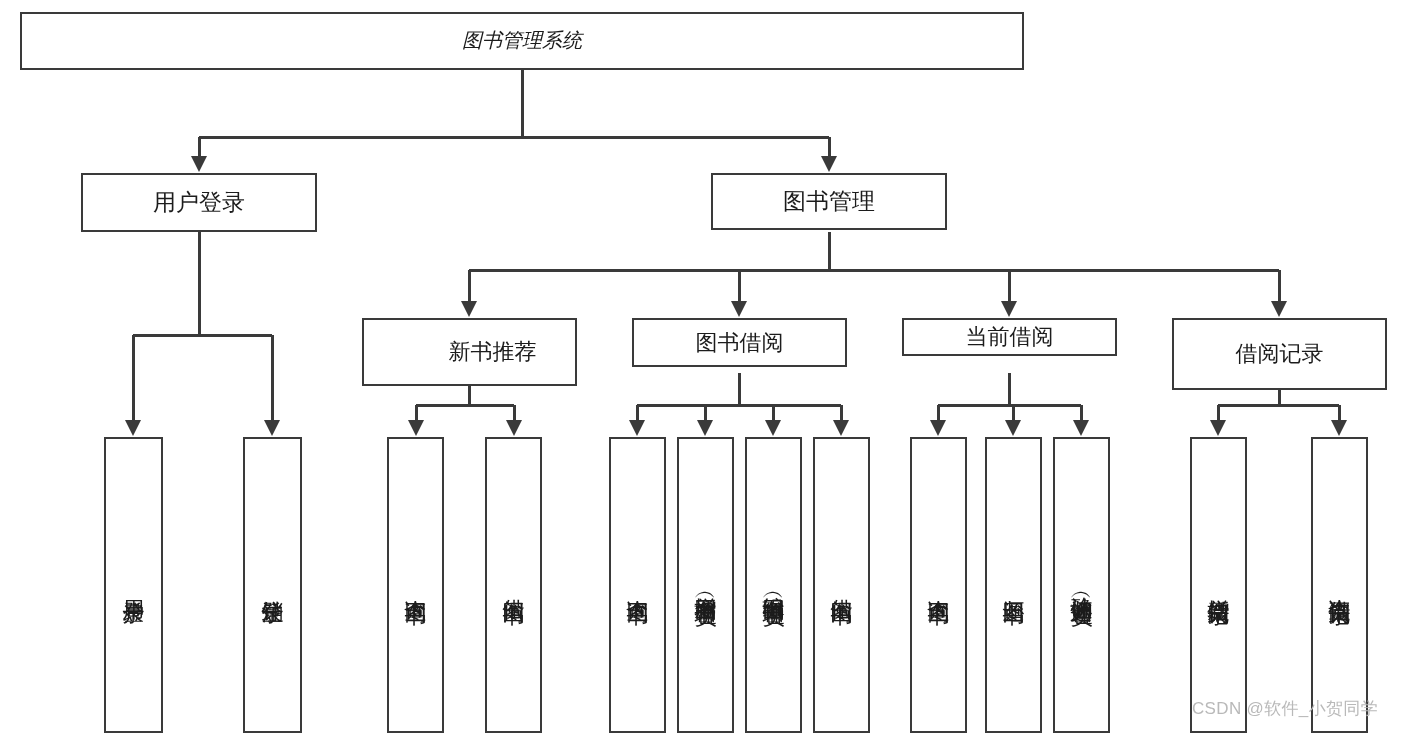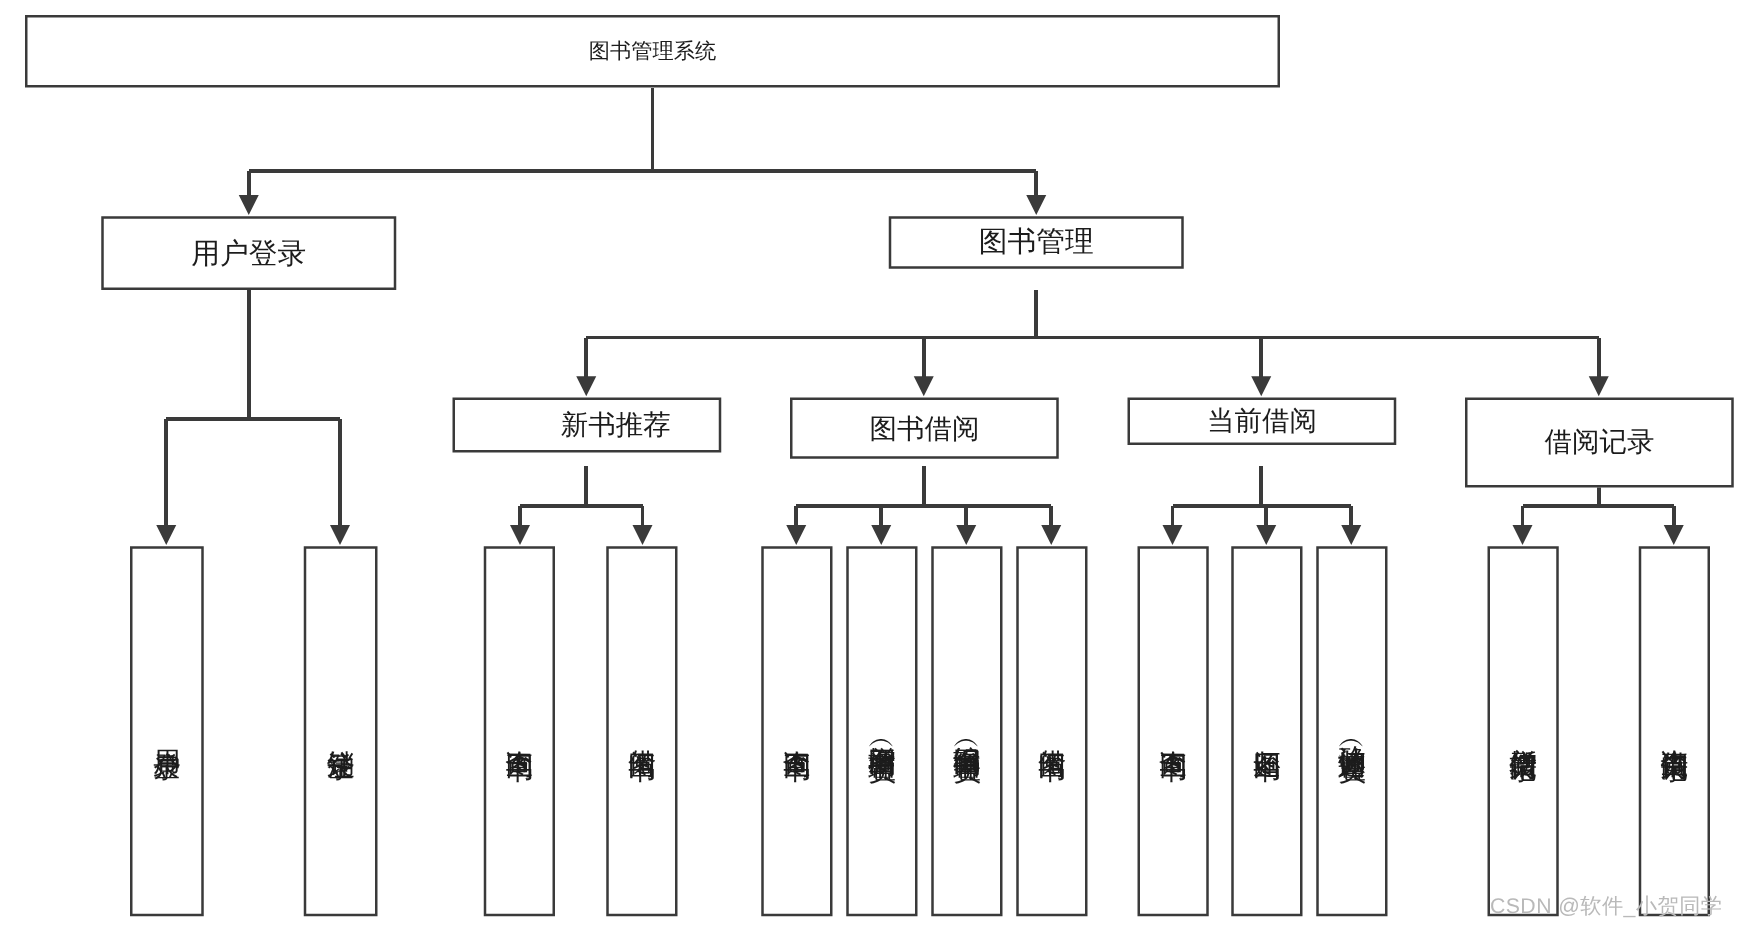--- a/index.html
+++ b/index.html
@@ -42,21 +42,21 @@
   }
   .node.horizontal .node-label {
     writing-mode: horizontal-tb;
   }
   .node.vertical .node-label {
     writing-mode: vertical-rl;
     text-orientation: upright;
     letter-spacing: 0.06em;
     line-height: 1.0;
   }
-  .node.root .node-label { font-size: 17px; }
+  .node.root .node-label { font-size: 20px; font-style: italic; }
   .node.level1 .node-label { font-size: 23px; }
   .node.level2 .node-label { font-size: 22px; }
   .node.leaf .node-label { font-size: 22px; }
   .watermark {
     position: absolute;
     color: #b9b9b9;
     font-size: 17px;
     white-space: nowrap;
     letter-spacing: 0.02em;
     pointer-events: none;
@@ -186,24 +186,24 @@
         <polygon points="1331,420 1347,420 1339,436" fill="#3a3a3a"></polygon>
       </g>
     </svg>
   <div id="nodes-layer">
       <div class="node root horizontal" style="left: 20px; top: 12px; width: 1004px; height: 58px;">
         <span class="node-label">图书管理系统</span>
       </div>
       <div class="node level1 horizontal" style="left: 81px; top: 173px; width: 236px; height: 59px;">
         <span class="node-label">用户登录</span>
       </div>
-      <div class="node level1 horizontal" style="left: 711px; top: 173px; width: 236px; height: 42px;">
+      <div class="node level1 horizontal" style="left: 711px; top: 173px; width: 236px; height: 57px;">
         <span class="node-label">图书管理</span>
       </div>
-      <div class="node level2 horizontal" style="left: 362px; top: 318px; width: 215px; height: 44px; padding-left: 46px;">
+      <div class="node level2 horizontal" style="left: 362px; top: 318px; width: 215px; height: 68px; padding-left: 46px;">
         <span class="node-label">新书推荐</span>
       </div>
       <div class="node level2 horizontal" style="left: 632px; top: 318px; width: 215px; height: 49px;">
         <span class="node-label">图书借阅</span>
       </div>
       <div class="node level2 horizontal" style="left: 902px; top: 318px; width: 215px; height: 38px;">
         <span class="node-label">当前借阅</span>
       </div>
       <div class="node level2 horizontal" style="left: 1172px; top: 318px; width: 215px; height: 72px;">
         <span class="node-label">借阅记录</span>
@@ -241,14 +241,14 @@
       <div class="node leaf vertical" style="left: 1053px; top: 437px; width: 57px; height: 296px;">
         <span class="node-label">确认归还（管理员）</span>
       </div>
       <div class="node leaf vertical" style="left: 1190px; top: 437px; width: 57px; height: 296px;">
         <span class="node-label">新增借阅记录</span>
       </div>
       <div class="node leaf vertical" style="left: 1311px; top: 437px; width: 57px; height: 296px;">
         <span class="node-label">查询借阅记录</span>
       </div>
     </div>
-  <div class="watermark" style="left: 1192px; top: 713px;">CSDN @软件_小贺同学</div>
+  <div class="watermark" style="left: 1192px; top: 697px;">CSDN @软件_小贺同学</div>
 </div>
 
 </body></html>

